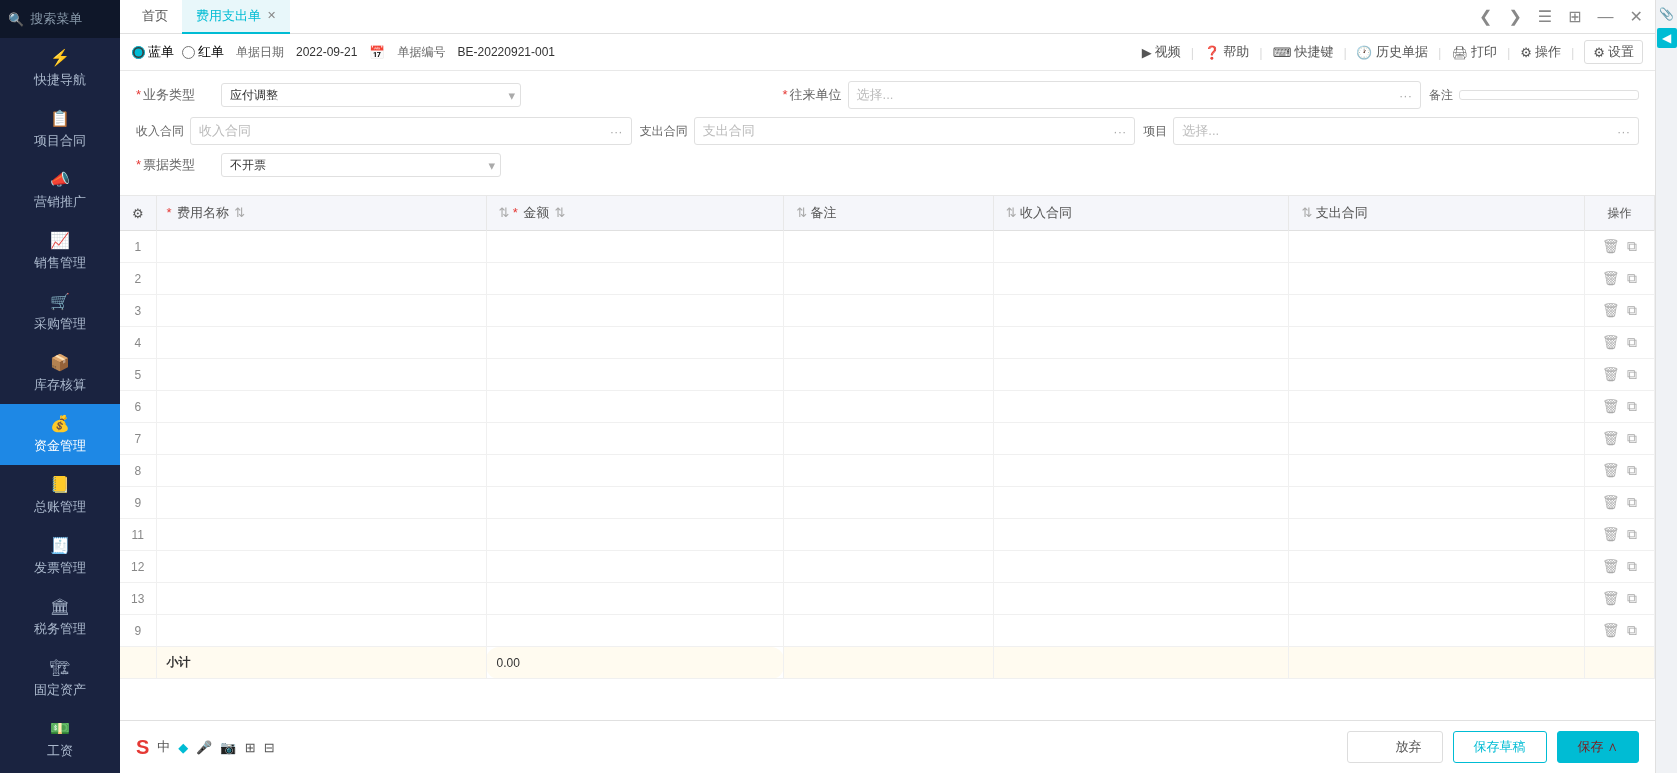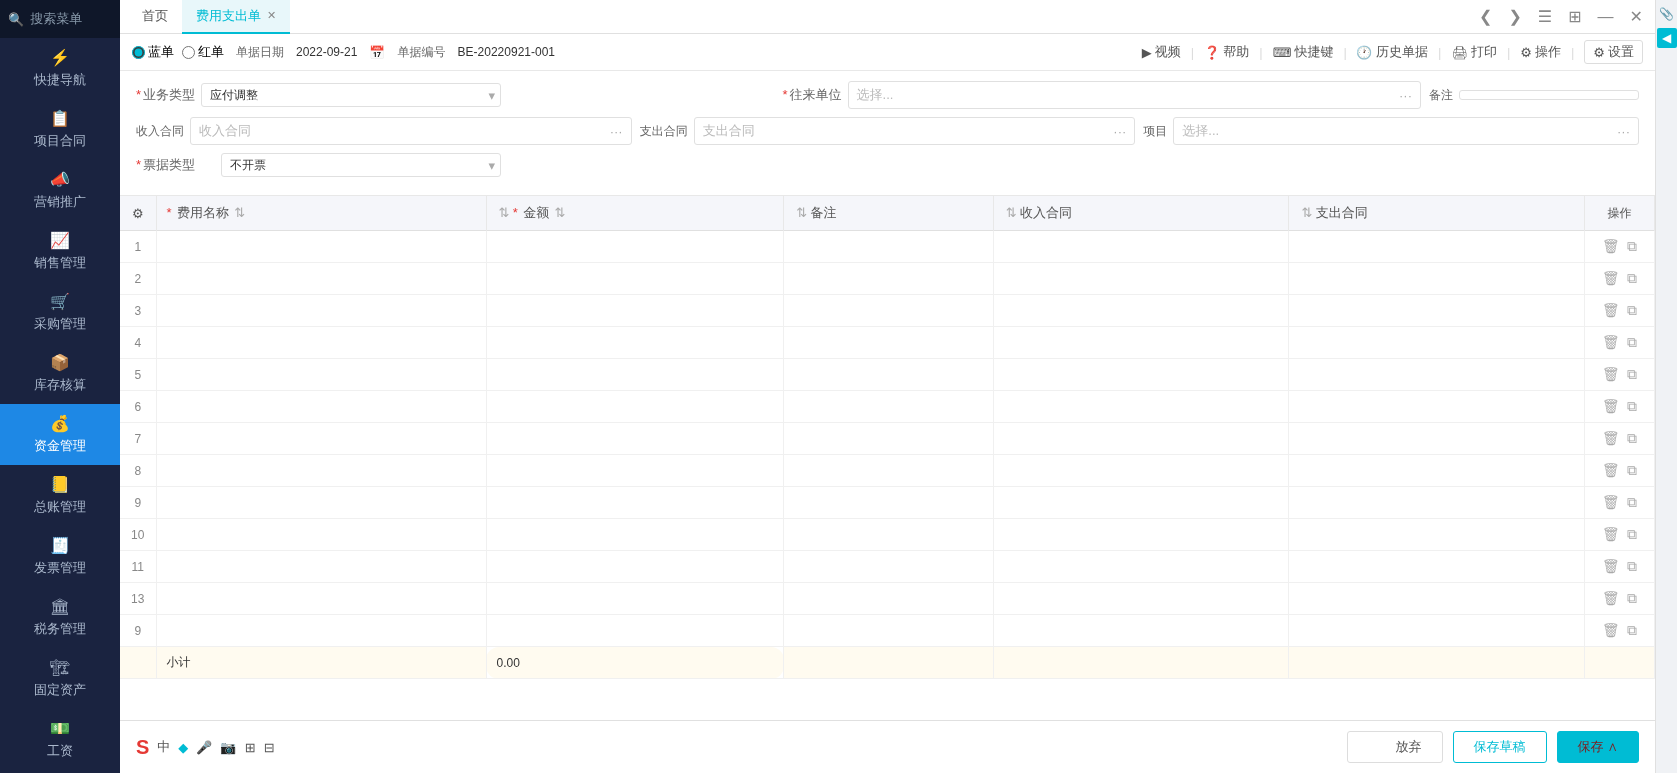--- a/index.html
+++ b/index.html
@@ -226,21 +226,21 @@
       padding: 6px 10px;
       font-size: 12px;
       color: #333;
       border-right: 1px solid #f0f0f0;
       height: 32px;
     }
     .td-num { text-align: center; color: #888; width: 36px; }
     .td-op { text-align: center; width: 70px; }
     .subtotal-row { background: #fffbf0; border-top: 1px solid #e8e8e8; }
     .subtotal-row td { font-size: 12px; color: #333; }
-    .subtotal-label { color: #666; font-weight: 400; }
+    .subtotal-label { color: #666; font-weight: 700; }
     .subtotal-value { color: #e53935; font-weight: 500; border-radius: 13px; }
     .op-icon { color: #aaa; cursor: pointer; margin: 0 2px; font-size: 14px; }
 
     
     .footer {
       background: #fff;
       border-top: 1px solid #e0e0e0;
       padding: 10px 16px;
       display: flex;
       align-items: center;
@@ -442,21 +442,21 @@
     </div>
   </div>
 
   <div class="form-area">
 
     <div class="form-row">
       <div class="form-field">
         <span class="form-field-label">
           <span class="required-star">*</span><span>业务类型</span>
         </span>
-        <div class="select-wrapper" style="max-width:300px;">
+        <div class="select-wrapper" style="max-width:300px;margin-left:20px;">
           <select>
             <option>应付调整</option>
           </select>
           <span class="select-arrow">▾</span>
         </div>
       </div>
       <div class="form-field">
         <span class="form-field-label">
           <span class="required-star">*</span><span>往来单位</span>
         </span>
@@ -647,33 +647,33 @@
       <td></td>
       <td></td>
       <td></td>
       <td></td>
       <td class="td-op">
         <span class="op-icon">🗑</span>
         <span class="op-icon">⧉</span>
       </td>
     </tr>
             <tr>
-      <td class="td-num">10</td>
-      <td></td>
-      <td></td>
-      <td></td>
-      <td></td>
-      <td></td>
-      <td class="td-op">
-        <span class="op-icon">🗑</span>
-        <span class="op-icon">⧉</span>
-      </td>
-    </tr>
-            <tr>
       <td class="td-num">11</td>
+      <td></td>
+      <td></td>
+      <td></td>
+      <td></td>
+      <td></td>
+      <td class="td-op">
+        <span class="op-icon">🗑</span>
+        <span class="op-icon">⧉</span>
+      </td>
+    </tr>
+            <tr>
+      <td class="td-num">12</td>
       <td></td>
       <td></td>
       <td></td>
       <td></td>
       <td></td>
       <td class="td-op">
         <span class="op-icon">🗑</span>
         <span class="op-icon">⧉</span>
       </td>
     </tr>

